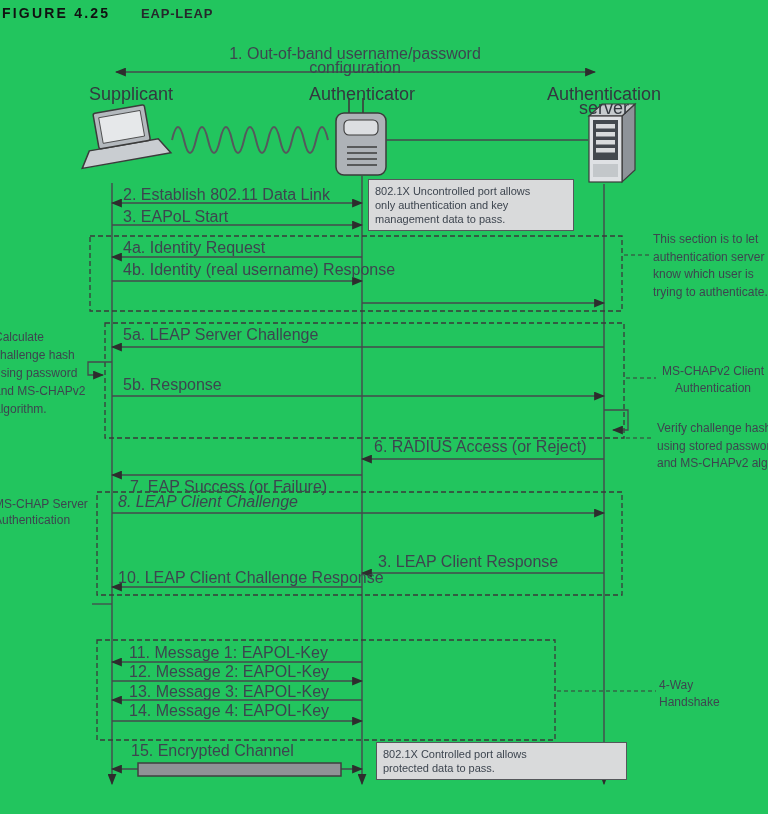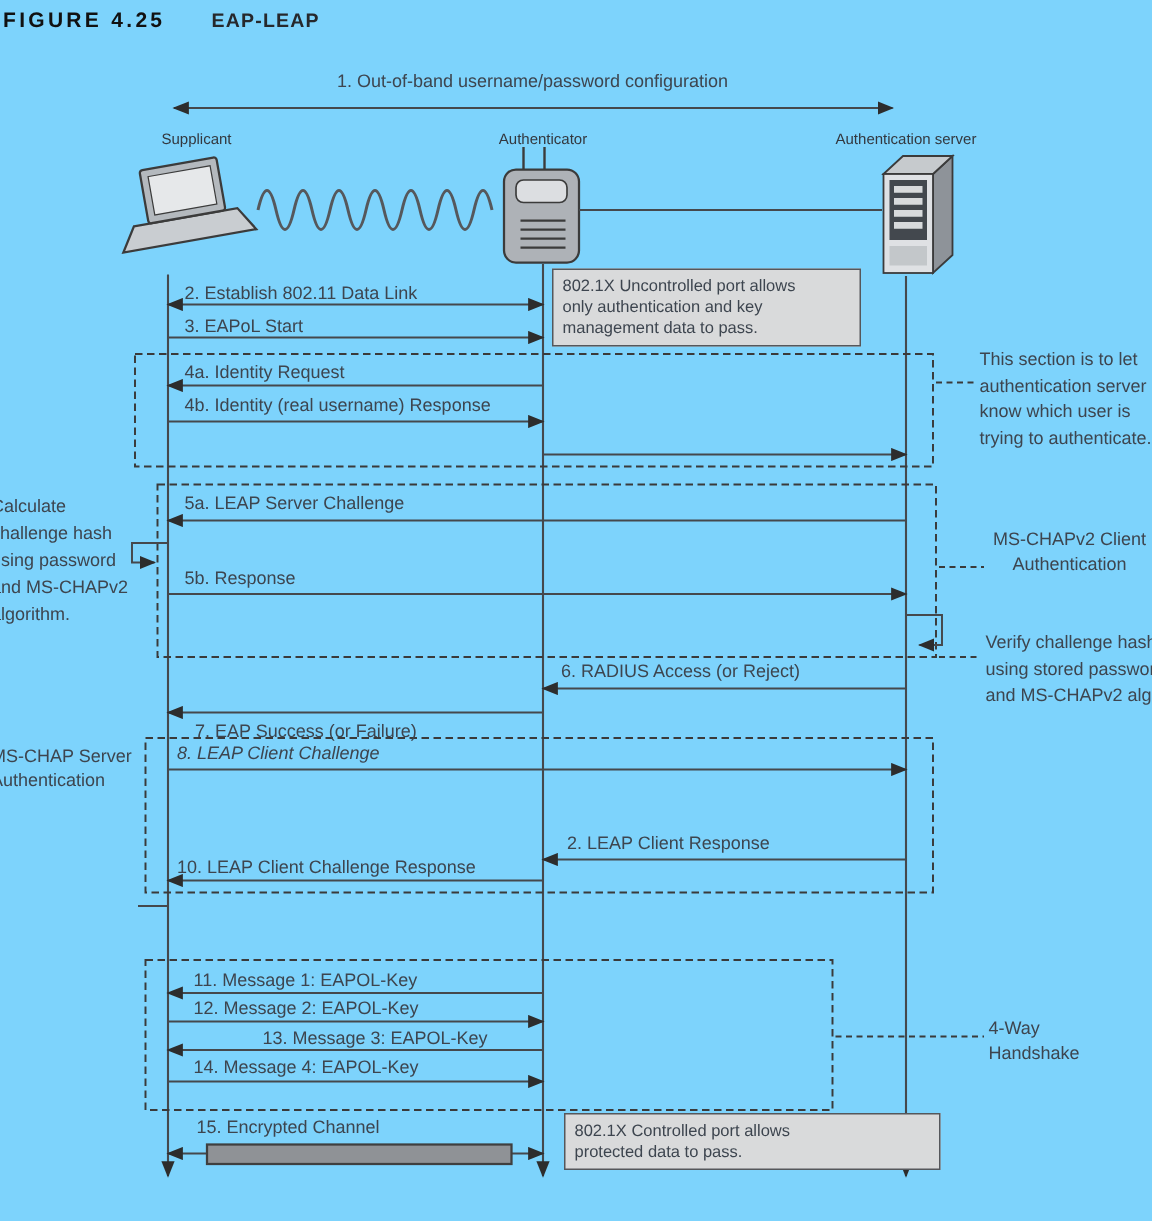--- a/index.html
+++ b/index.html
@@ -1,33 +1,33 @@
 <!DOCTYPE html>
 <html><head>
 <meta charset="utf-8">
 <style>
   html,body{margin:0;padding:0;background:#ffffff;}
   #canvas{
-    position:relative;width:768px;height:814px;background:#7dd3fc;
+    position:relative;width:768px;height:814px;background:#22c55e;
     overflow:hidden;font-family:"Liberation Sans",sans-serif;
   }
   #diagram-svg{position:absolute;left:0;top:0;}
   .lbl{
-    position:absolute;color:#3d454f;font-size:12px;line-height:14px;
+    position:absolute;color:#3d454f;font-size:16px;line-height:14px;
     white-space:pre-line;
   }
   .fig-label{
     left:2px;top:6px;font-size:14px;font-weight:bold;color:#111111;
     letter-spacing:2.2px;white-space:nowrap;
   }
   .fig-title{
     left:141px;top:7px;font-size:13px;font-weight:600;color:#26282c;
     letter-spacing:0.8px;white-space:nowrap;text-align:right;
   }
-  .head{font-size:10px;text-align:center;color:#33383f;}
+  .head{font-size:18px;text-align:center;color:#33383f;}
   .center{text-align:center;}
   .callout{
     position:absolute;background:#d9dadb;border:1.5px solid #55575b;
     color:#3d454f;font-size:11px;line-height:14px;padding:4px 6px;
     white-space:pre-line;box-sizing:border-box;
   }
   .note{position:absolute;color:#3d454f;font-size:12px;line-height:17.5px;white-space:pre-line;}
   .lh18{line-height:18px;}
   .lh17{line-height:17px;}
   .lh16{line-height:16px;}
@@ -135,44 +135,44 @@
   <div class="lbl center" style="left:195px;top:47px;width:320px;">1. Out-of-band username/password configuration</div>
   <div class="lbl" style="left:123px;top:188px;">2. Establish 802.11 Data Link</div>
   <div class="lbl" style="left:123px;top:210px;">3. EAPoL Start</div>
   <div class="lbl" style="left:123px;top:241px;">4a. Identity Request</div>
   <div class="lbl" style="left:123px;top:263px;text-align:center;">4b. Identity (real username) Response</div>
   <div class="lbl" style="left:123px;top:328px;">5a. LEAP Server Challenge</div>
   <div class="lbl" style="left:123px;top:378px;">5b. Response</div>
   <div class="lbl" style="left:374px;top:440px;">6. RADIUS Access (or Reject)</div>
   <div class="lbl" style="left:130px;top:480px;">7. EAP Success (or Failure)</div>
   <div class="lbl" style="left:118px;top:495px;font-style:italic;">8. LEAP Client Challenge</div>
-  <div class="lbl" style="left:378px;top:555px;">2. LEAP Client Response</div>
+  <div class="lbl" style="left:378px;top:555px;">3. LEAP Client Response</div>
   <div class="lbl" style="left:118px;top:571px;">10. LEAP Client Challenge Response</div>
   <div class="lbl" style="left:129px;top:646px;">11. Message 1: EAPOL-Key</div>
   <div class="lbl" style="left:129px;top:665px;">12. Message 2: EAPOL-Key</div>
-  <div class="lbl" style="left:129px;top:685px;margin-left:46px;">13. Message 3: EAPOL-Key</div>
+  <div class="lbl" style="left:129px;top:685px;">13. Message 3: EAPOL-Key</div>
   <div class="lbl" style="left:129px;top:704px;">14. Message 4: EAPOL-Key</div>
   <div class="lbl" style="left:131px;top:744px;">15. Encrypted Channel</div>
 
   <div class="callout" style="left:368px;top:179px;width:206px;">802.1X Uncontrolled port allows
 only authentication and key
 management data to pass.</div>
   <div class="callout" style="left:376px;top:742px;width:251px;">802.1X Controlled port allows
 protected data to pass.</div>
 
   <div class="note" style="left:653px;top:231px;width:150px;">This section is to let
 authentication server
 know which user is
 trying to authenticate.</div>
   <div class="note lh18" style="left:-6px;top:328px;width:110px;">Calculate
 challenge hash
 using password
 and MS-CHAPv2
 algorithm.</div>
-  <div class="note lh17 center" style="left:657px;top:351px;width:112px;">MS-CHAPv2 Client
+  <div class="note lh17 center" style="left:657px;top:363px;width:112px;">MS-CHAPv2 Client
 Authentication</div>
   <div class="note" style="left:657px;top:420px;width:150px;">Verify challenge hash
 using stored password
 and MS-CHAPv2 algorithm.</div>
   <div class="note lh16" style="left:-6px;top:496px;width:110px;">MS-CHAP Server
 Authentication</div>
   <div class="note lh17" style="left:659px;top:677px;width:90px;">4-Way
 Handshake</div>
 
 </div>

